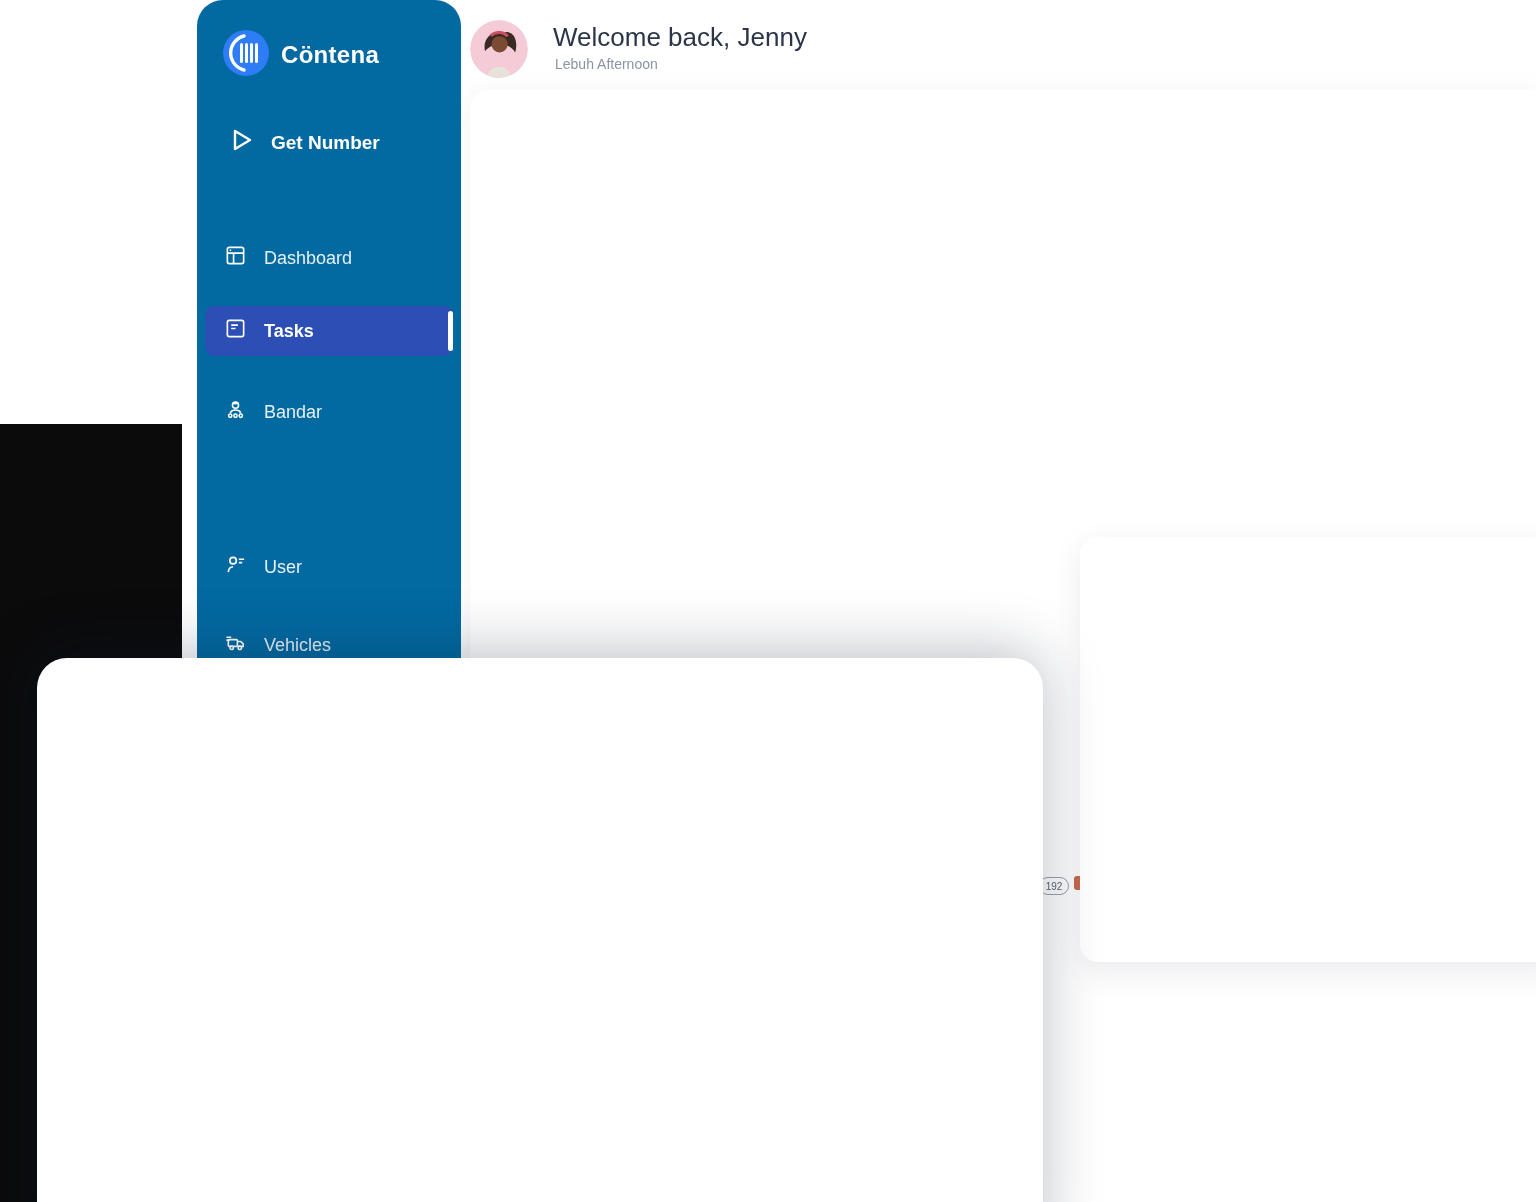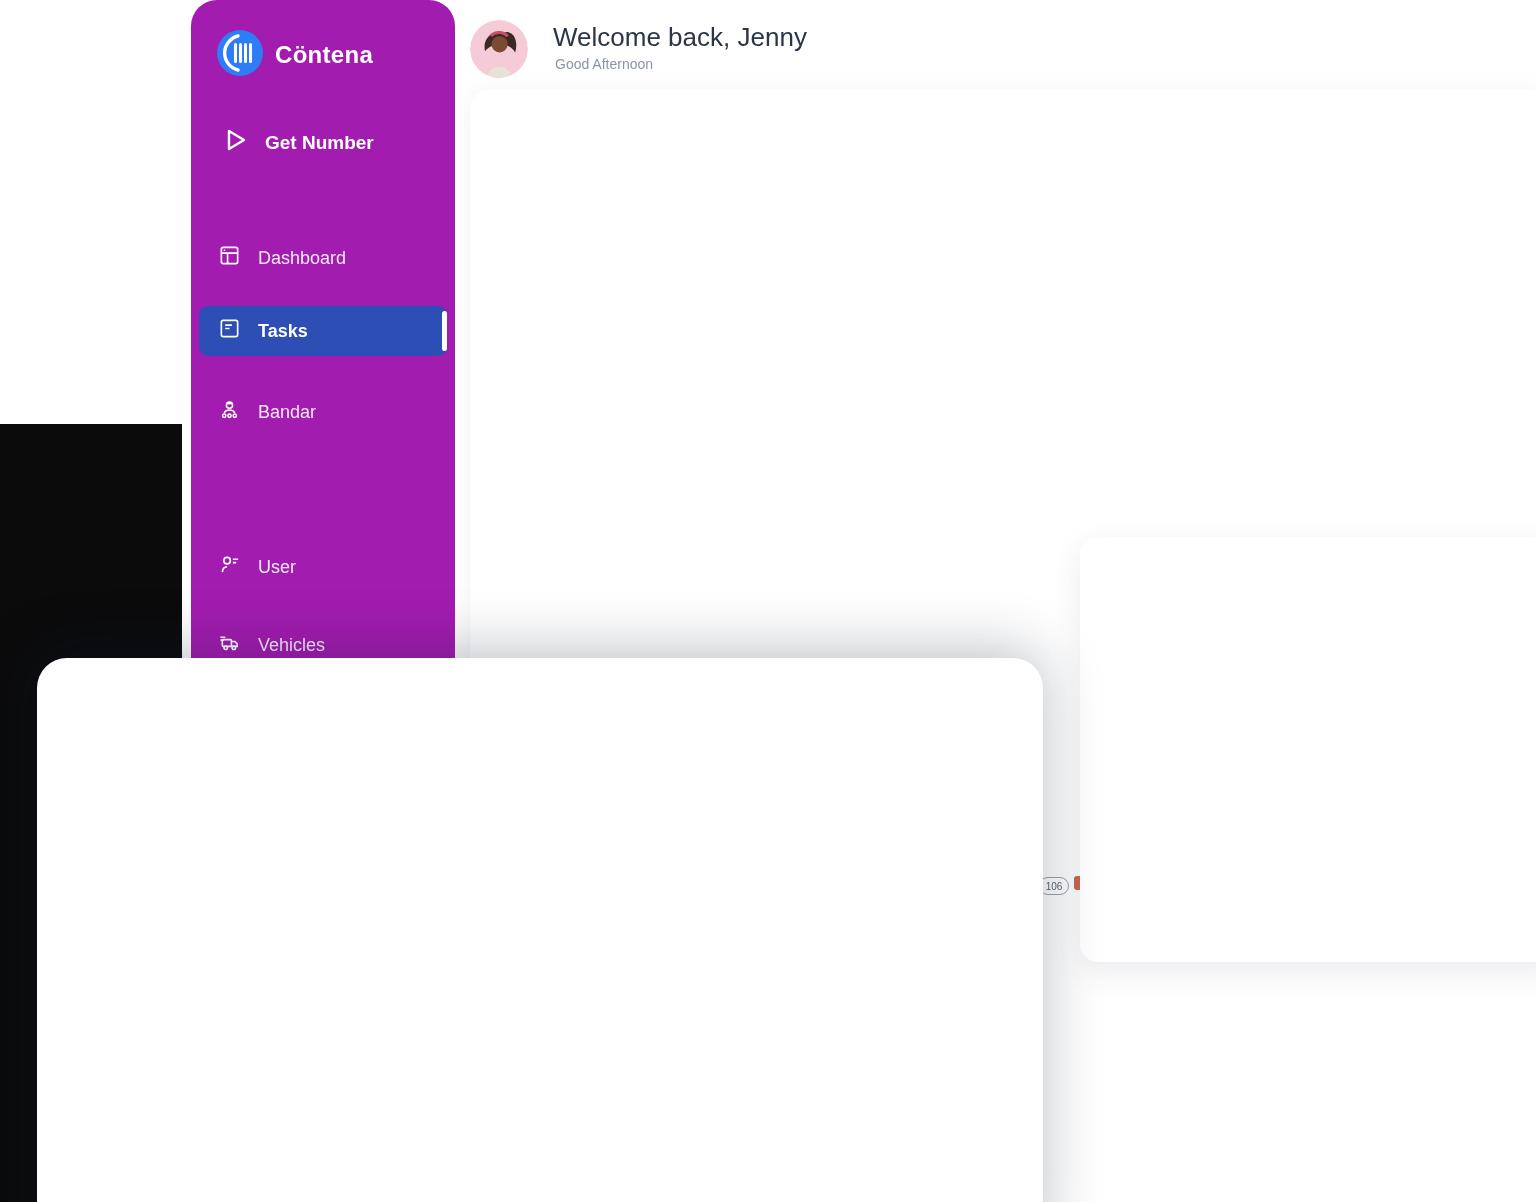--- a/index.html
+++ b/index.html
@@ -5,21 +5,21 @@
   * { margin:0; padding:0; box-sizing:border-box; }
   html,body { width:1536px; height:1202px; overflow:hidden; background:#fff;
     font-family:"Liberation Sans","DejaVu Sans",sans-serif; }
   .abs { position:absolute; }
   body { position:relative; }
 
   
   #black-strip { left:0; top:424px; width:182px; height:778px; background:#0b0b0c; }
 
   
-  #sidebar { left:191px; top:0; width:264px; height:682px; background:#a21caf;
+  #sidebar { left:197px; top:0; width:264px; height:682px; background:#0369a1;
     border-radius:26px 26px 0 0; z-index:2; }
   .logo-row { position:absolute; left:26px; top:30px; display:flex; align-items:center; gap:12px; }
   .logo-text { color:#fff; font-size:24px; font-weight:bold; letter-spacing:.3px; }
   .get-started { position:absolute; left:34px; top:128px; display:flex; align-items:center; gap:18px;
     color:#fff; font-size:19px; font-weight:bold; cursor:pointer; }
   .menu-item { position:absolute; left:8px; width:248px; height:50px; display:flex; align-items:center;
     gap:17px; padding-left:19px; color:rgba(255,255,255,.9); font-size:18px; font-weight:500;
     border-radius:9px; cursor:pointer; }
   .menu-item.active { background:#2c4eb5; color:#fff; font-weight:bold; }
   .menu-item.active::after { content:""; position:absolute; right:0; top:5px; width:5px; height:40px;
@@ -200,21 +200,21 @@
     <path d="M30 100c0-26 40-26 40 0Z" fill="#e8e2da"></path>
     <path d="M26 54c-6-26 18-38 32-32 16-6 26 12 20 34-6-10-16-14-26-14s-20 4-26 12Z" fill="#3a2a24"></path>
     <circle cx="51" cy="42" r="14" fill="#7a4a32"></circle>
     <path d="M36 27c8-8 22-7 29 1" fill="none" stroke="#c94f63" stroke-width="5"></path>
     </svg>
 </div>
 <div class="abs" id="welcome-line">
   <b>Welcome back,</b>
   <span class="light">Jenny</span>
 </div>
-<div class="abs" id="greeting">Good Afternoon</div>
+<div class="abs" id="greeting">Lebuh Afternoon</div>
 
 <div class="abs" id="main-panel"></div>
 <div class="abs" id="back-arrow">←</div>
 <div class="abs" id="task-title">Task ID #5423-6235</div>
 <div class="abs" id="divider1"></div>
 <div class="abs" id="assigned-label">Assigned to</div>
 
 <div class="abs" id="driver-photo">
   <svg width="150" height="150" viewBox="0 0 100 100">
     <defs>
@@ -332,21 +332,21 @@
 <span class="abs map-label" style="left:1150px;top:1016px;transform:rotate(-4deg);font-size:13px">Jalan BU 11/7</span>
 <span class="abs map-label" style="left:1250px;top:1015px;transform:rotate(-80deg);transform-origin:left top">Utama</span>
 <span class="abs map-label" style="left:1252px;top:1082px;transform:rotate(-80deg);transform-origin:left top">Bandar</span>
 <span class="abs map-label" style="left:1213px;top:1108px;transform:rotate(-38deg)">Lebuh</span>
 <span class="abs map-label" style="left:1290px;top:1028px;transform:rotate(100deg);transform-origin:left top;font-size:12px">Jalan Kekwa</span>
 <span class="abs map-label" style="left:1336px;top:1088px;transform:rotate(-47deg);transform-origin:left top">Jalan Cempaka</span>
 <span class="abs map-label" style="left:1416px;top:1072px;transform:rotate(-47deg);transform-origin:left top">Jalan SS 22A/3</span>
 <span class="abs map-label" style="left:1488px;top:1062px;transform:rotate(-58deg);transform-origin:left top">Jalan SS 23/43</span>
 <span class="abs map-label" style="left:1205px;top:1180px;transform:rotate(-22deg);font-size:13px">BU 12/6</span>
 <span class="abs map-label" style="left:1072px;top:1198px;transform:rotate(-72deg);transform-origin:left top;font-size:12px">Jalan PJU</span>
-<div class="abs" id="road-shield">106</div>
+<div class="abs" id="road-shield">192</div>
 <div class="abs" id="poi-marker"></div>
 
 <div class="abs" id="trip-card"></div>
 <div class="abs stat-icon-circle" style="left:1120px;top:550px">
   <svg width="26" height="26" viewBox="0 0 24 24" fill="none" stroke="#4e5a6b" stroke-width="1.9">
     <path d="M8 3.5a3.2 3.2 0 0 1 3.2 3.2C11.2 9 8 12 8 12S4.8 9 4.8 6.7A3.2 3.2 0 0 1 8 3.5Z" fill="#4e5a6b"></path>
     <path d="M16 7.5a3 3 0 0 1 3 3c0 2-3 4.8-3 4.8s-3-2.8-3-4.8a3 3 0 0 1 3-3Z"></path>
     <circle cx="7" cy="18.5" r="1.6" fill="#4e5a6b" stroke="none"></circle>
       <path d="M9 18.5h4" stroke-dasharray="2 2"></path>
       <circle cx="15" cy="18.5" r="1.4"></circle>

